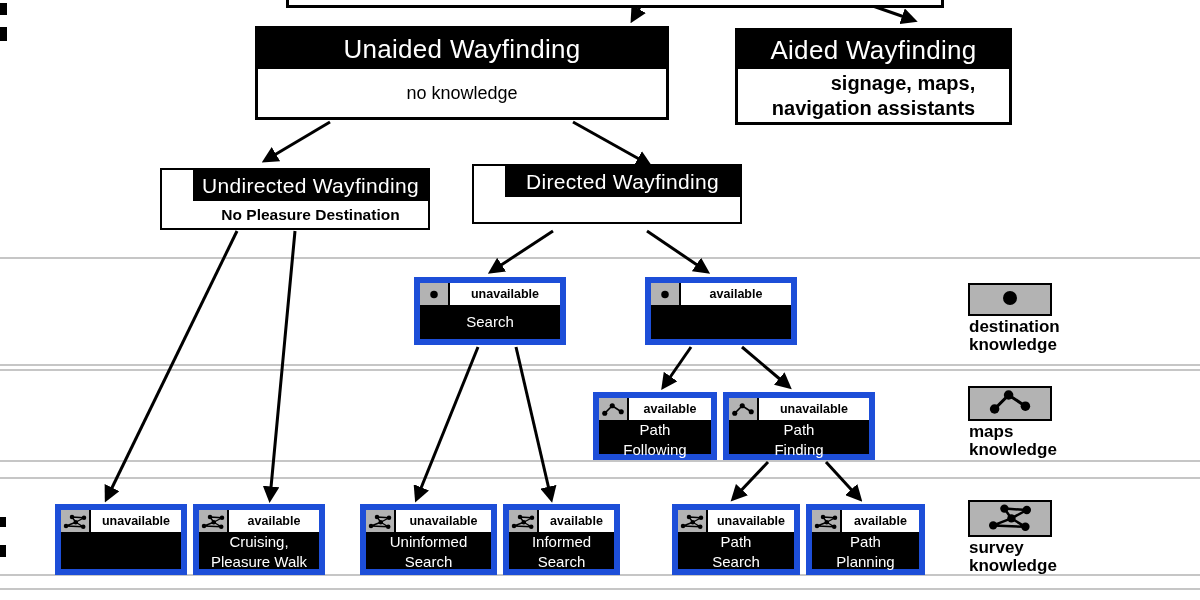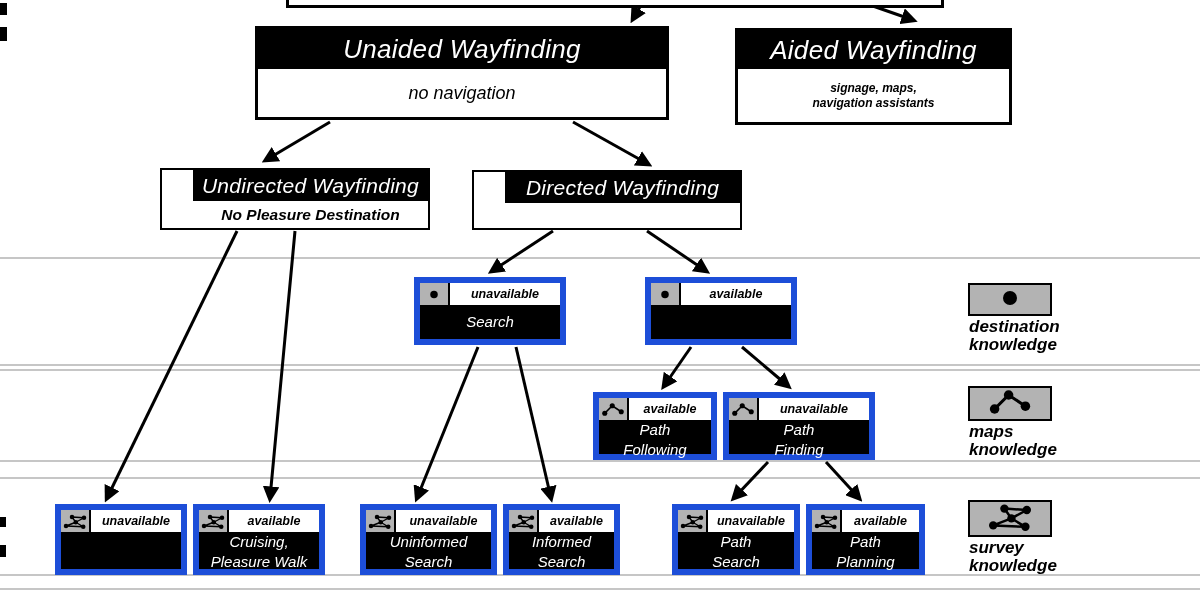--- a/index.html
+++ b/index.html
@@ -1,35 +1,35 @@
 <!DOCTYPE html>
 <html><head>
 <meta charset="utf-8">
 <style>
   * { margin:0; padding:0; box-sizing:border-box; }
   html,body { background:#fff; font-family:"Liberation Sans", sans-serif; }
-  .canvas { position:relative; width:1200px; height:596px; background:#fff; overflow:hidden;font-style:italic; }
+  .canvas { position:relative; width:1200px; height:596px; background:#fff; overflow:hidden; }
 
   .band-line { position:absolute; left:0; width:1200px; height:2px; background:#c6c6c6; z-index:1; }
 
   .arrows { position:absolute; left:0; top:0; width:1200px; height:600px; z-index:2; }
 
   
   .tnode { position:absolute; border:3px solid #000; background:#fff; z-index:3;
            display:flex; flex-direction:column; text-align:center; }
   .tnode.lvl2 { border-width:2px;padding-left:31px; }
   .tnode-title { background:#000; color:#fff; display:flex; align-items:center; justify-content:center;
                  letter-spacing:.3px; }
   .lvl1 .tnode-title { flex:0 0 40px; font-size:26px; }
   .lvl1.aided .tnode-title { flex:0 0 38px; }
   .lvl2 .tnode-title { flex:0 0 31px; font-size:21px; }
   .tnode-body { flex:1; display:flex; align-items:center; justify-content:center; color:#000;
                 white-space:pre-line; line-height:1.25; }
   .lvl1 .tnode-body { font-size:18px; }
-  .lvl1.aided .tnode-body { font-size:12px; font-weight:bold; }
+  .lvl1.aided .tnode-body { font-size:20px; font-weight:bold;text-align:right; }
   .lvl2 .tnode-body { font-size:15.5px; font-weight:bold; }
 
   
   .leaf { position:absolute; border:6px solid #1d4ed8; background:#000; z-index:3;
           display:flex; flex-direction:column; }
   .badge { flex:0 0 22px; display:flex; background:#fff; }
   .badge-icon { flex:0 0 30px; background:#b3b3b3; border-right:2px solid #000;
                 display:flex; align-items:center; justify-content:center; }
   .badge-icon svg { width:24px; height:15px; }
   .badge-text { flex:1; display:flex; align-items:center; justify-content:center;
@@ -81,33 +81,33 @@
     <line x1="691" y1="347" x2="664" y2="386" stroke="#000" stroke-width="3" marker-end="url(#ah)"></line>
     <line x1="742" y1="347" x2="788" y2="386" stroke="#000" stroke-width="3" marker-end="url(#ah)"></line>
     <line x1="768" y1="462" x2="734" y2="498" stroke="#000" stroke-width="3" marker-end="url(#ah)"></line>
     <line x1="826" y1="462" x2="859" y2="498" stroke="#000" stroke-width="3" marker-end="url(#ah)"></line>
   </svg>
 
   <div class="root-box"></div>
 
   <div class="tnode lvl1" style="left:255px;top:26px;width:414px;height:94px">
     <div class="tnode-title">Unaided Wayfinding</div>
-    <div class="tnode-body">no navigation</div>
+    <div class="tnode-body">no knowledge</div>
   </div>
   <div class="tnode lvl1 aided" style="left:735px;top:28px;width:277px;height:97px">
     <div class="tnode-title">Aided Wayfinding</div>
     <div class="tnode-body">signage, maps,
 navigation assistants</div>
   </div>
 
   <div class="tnode lvl2" style="left:160px;top:168px;width:270px;height:62px">
     <div class="tnode-title">Undirected Wayfinding</div>
     <div class="tnode-body">No Pleasure Destination</div>
   </div>
-  <div class="tnode lvl2" style="left:472px;top:170px;width:270px;height:60px">
+  <div class="tnode lvl2" style="left:472px;top:164px;width:270px;height:60px">
     <div class="tnode-title">Directed Wayfinding</div>
   </div>
 
   <div class="leaf" style="left:414px;top:277px;width:152px;height:68px">
     <div class="badge">
       <span class="badge-icon">
           <svg viewBox="0 0 32 20" preserveAspectRatio="xMidYMid meet">
             <circle cx="16" cy="10" r="5" fill="#000"></circle>
           </svg>
         </span>

